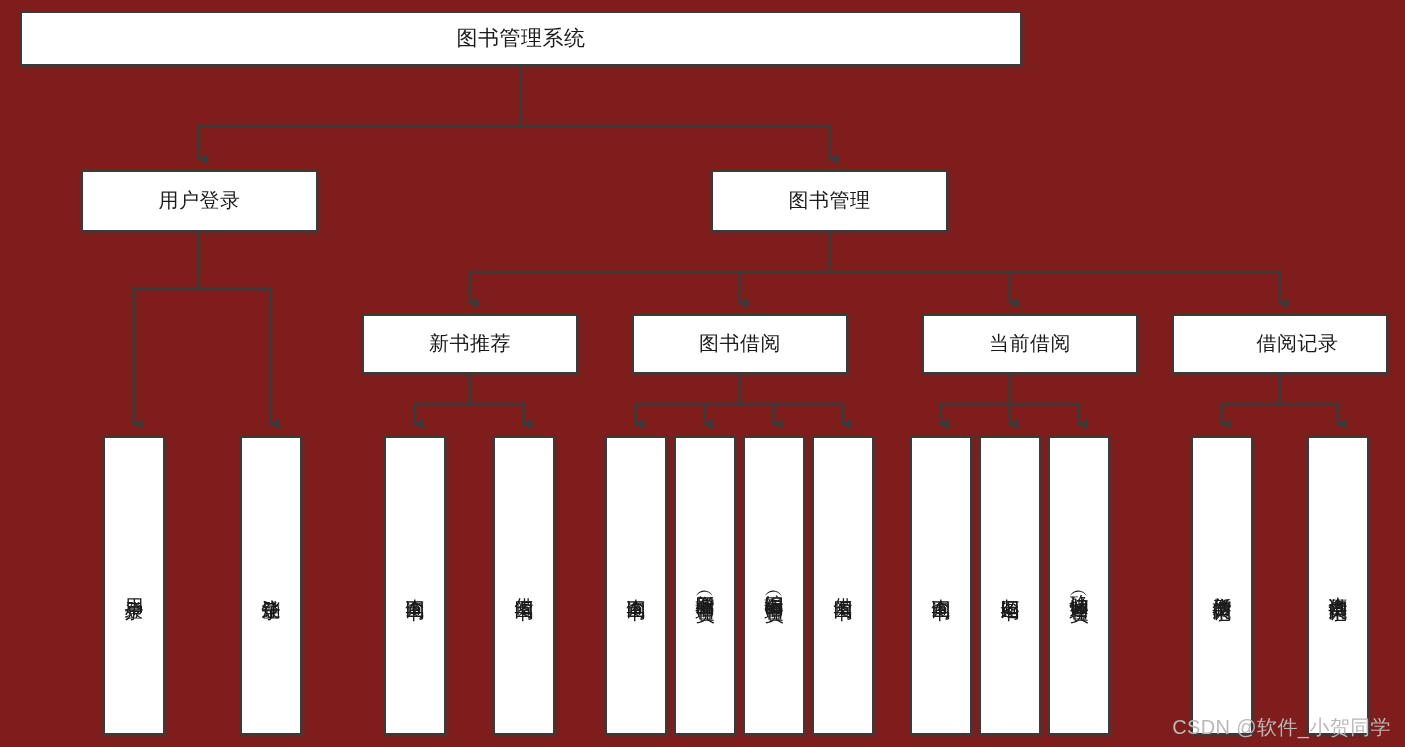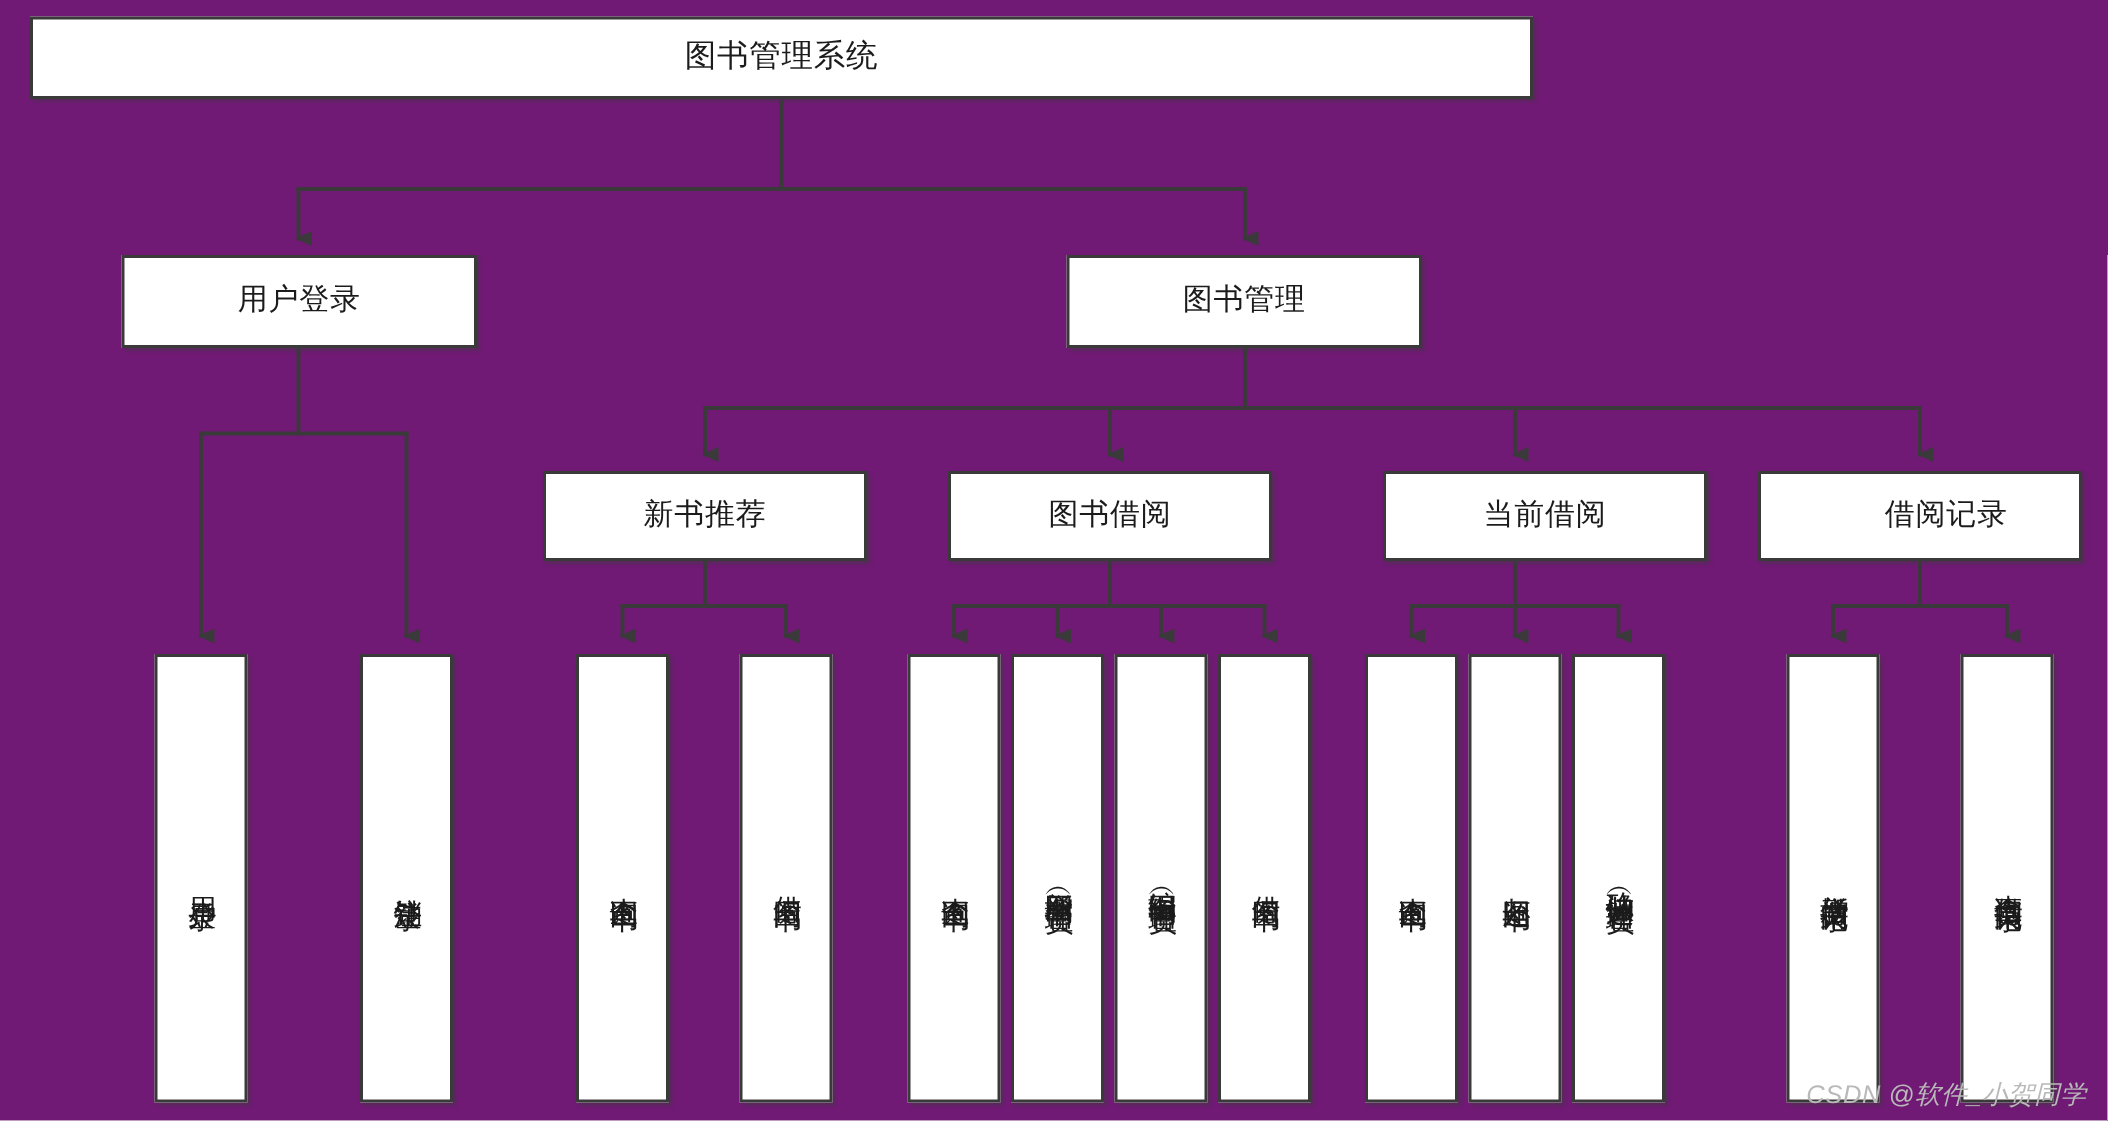--- a/index.html
+++ b/index.html
@@ -9,21 +9,21 @@
     background: #ffffff;
   }
   body {
     font-family: "Liberation Sans", "DejaVu Sans", sans-serif;
     color: #1a1a1a;
   }
   #diagram-canvas {
     position: relative;
     width: 1405px;
     height: 747px;
-    background: #701a75;
+    background: #7f1d1d;
     overflow: hidden;
   }
   #connector-layer {
     position: absolute;
     left: 0;
     top: 0;
     width: 1405px;
     height: 747px;
     pointer-events: none;
   }
@@ -64,26 +64,25 @@
     text-orientation: upright;
     line-height: 1.26;
     letter-spacing: 1.5px;
     max-height: 268px;
     white-space: nowrap;
   }
   .watermark {
     position: absolute;
     right: 14px;
     bottom: 6px;
-    font-size: 17px;
+    font-size: 20px;
     color: #b9b9b9;
     white-space: nowrap;
     z-index: 5;
     letter-spacing: 0.4px;
-    font-style: italic;
   }
 </style>
 </head>
 <body>
 
 <div id="diagram-canvas">
 
   <svg id="connector-layer" viewBox="0 0 1405 747" width="1405" height="747" xmlns="http://www.w3.org/2000/svg">
     <defs>
       <marker id="arrowhead" markerWidth="11" markerHeight="11" refX="5" refY="9" orient="auto" markerUnits="userSpaceOnUse">

